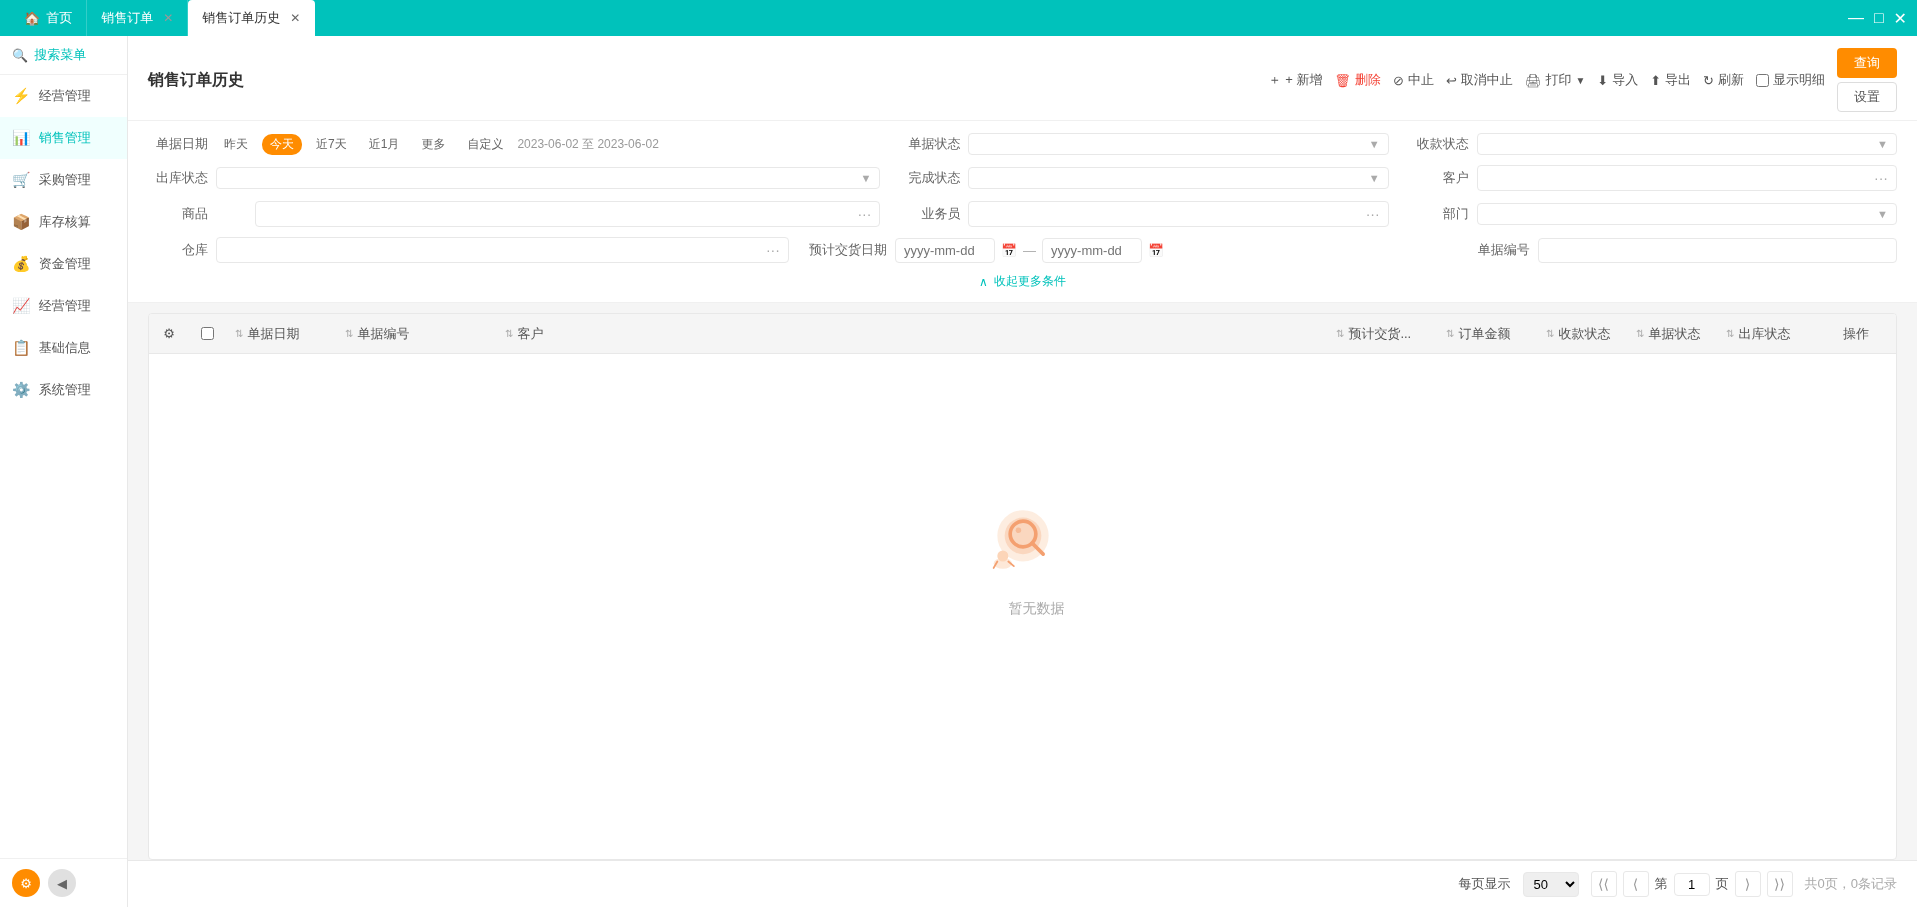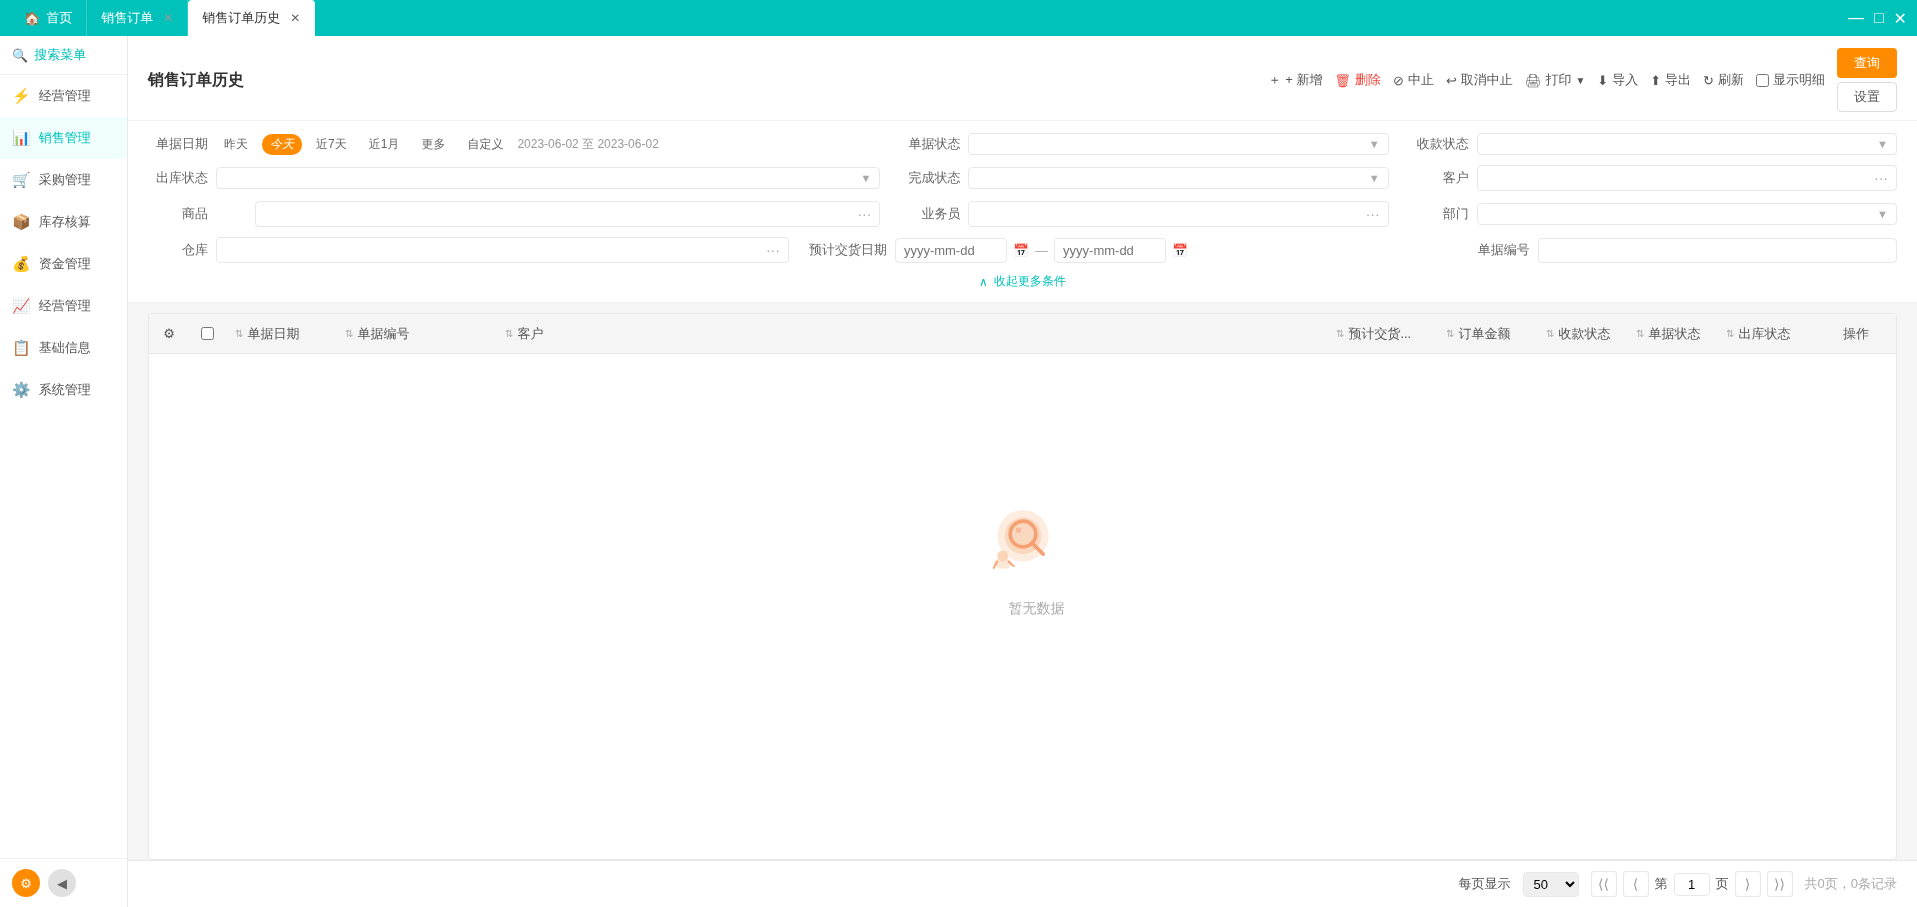--- a/index.html
+++ b/index.html
@@ -43,27 +43,27 @@
     .settings-btn { background: #fff; color: #555; border: 1px solid #ddd; padding: 5px 16px; border-radius: 4px; cursor: pointer; font-size: 13px; }
 
     
     .filter-area { background: #fff; padding: 12px 20px; border-bottom: 1px solid #f0f0f0; flex-shrink: 0; }
     .filter-row { display: flex; align-items: center; margin-bottom: 10px; gap: 20px; }
     .filter-item { display: flex; align-items: center; gap: 8px; flex: 1; }
     .filter-label { color: #666; font-size: 13px; white-space: nowrap; min-width: 60px; text-align: right; }
     .filter-value { flex: 1; display: flex; align-items: center; gap: 6px; }
     .date-filter { display: flex; align-items: center; gap: 6px; }
     .date-btn { padding: 2px 8px; border-radius: 3px; cursor: pointer; font-size: 12px; color: #666; }
-    .date-btn.active { background: #ff8c00; color: #fff; border-radius: 10px; font-style: italic; }
+    .date-btn.active { background: #ff8c00; color: #fff; border-radius: 10px; }
     .date-range { color: #999; font-size: 12px; }
     .select-box { display: flex; align-items: center; border: 1px solid #e8e8e8; border-radius: 4px; padding: 4px 8px; flex: 1; justify-content: space-between; cursor: pointer; background: #fff; min-width: 120px; font-size: 13px; color: #999; }
     .select-box .arrow { color: #aaa; font-size: 11px; }
     .input-box { border: 1px solid #e8e8e8; border-radius: 4px; padding: 4px 8px; flex: 1; font-size: 13px; color: #999; background: #fff; min-width: 120px; }
     .dots-btn { color: #aaa; cursor: pointer; font-size: 14px; }
-    .date-input { border: 1px solid #e8e8e8; border-radius: 4px; padding: 4px 8px; font-size: 13px; color: #999; background: #fff; width: 112px; }
+    .date-input { border: 1px solid #e8e8e8; border-radius: 4px; padding: 4px 8px; font-size: 13px; color: #999; background: #fff; width: 100px; }
     .date-sep { color: #aaa; }
     .cal-icon { color: #aaa; cursor: pointer; }
     .collapse-row { display: flex; justify-content: center; align-items: center; gap: 6px; color: #00c2bb; font-size: 12px; cursor: pointer; margin-top: 4px; }
 
     
     .table-area { flex: 1; overflow: auto; background: #fff; margin: 10px 10px 0; border-radius: 4px; border: 1px solid #e8e8e8; }
     .table-header { display: flex; align-items: center; background: #f5f5f5; border-bottom: 1px solid #e8e8e8; height: 40px; }
     .th { display: flex; align-items: center; gap: 4px; padding: 0 10px; font-size: 13px; color: #555; font-weight: normal; white-space: nowrap; }
     .th .sort-icon { color: #aaa; font-size: 10px; }
     .th-settings { width: 40px; justify-content: center; cursor: pointer; }

